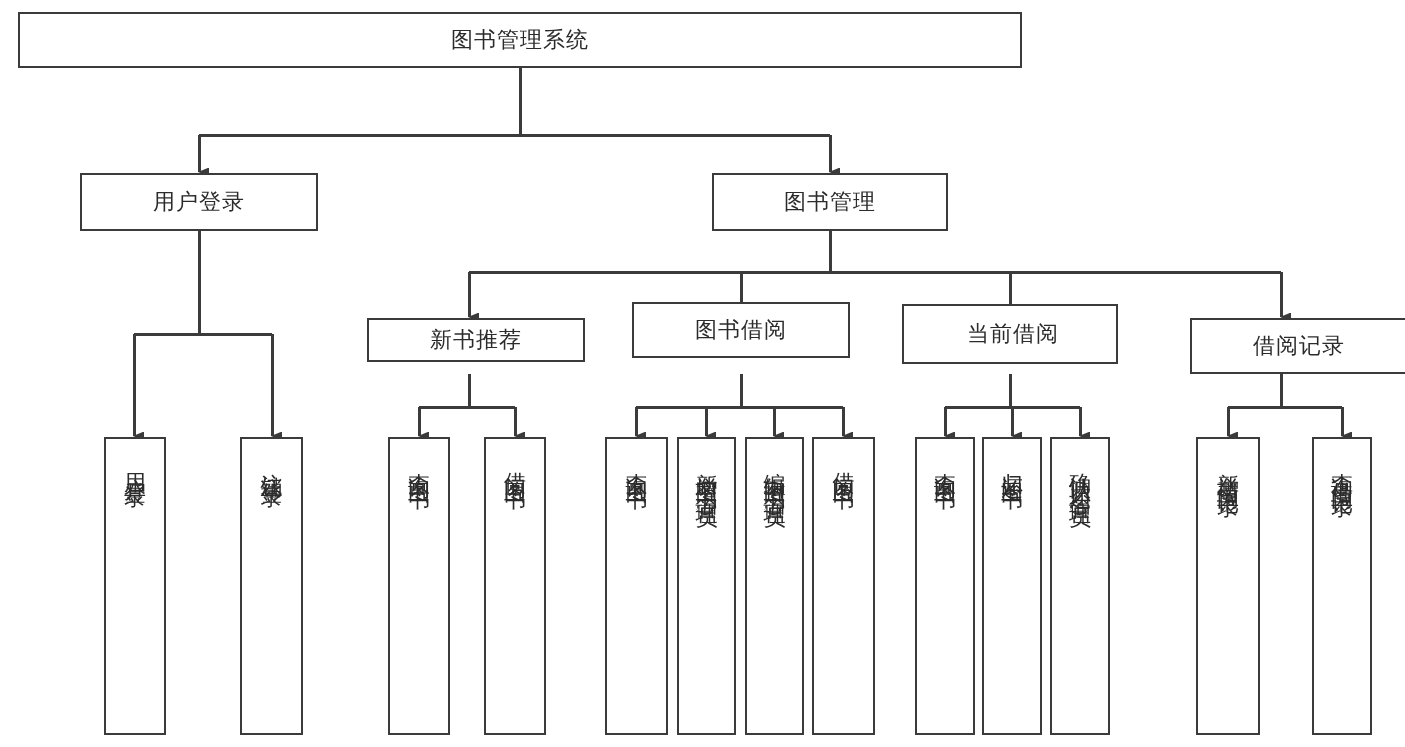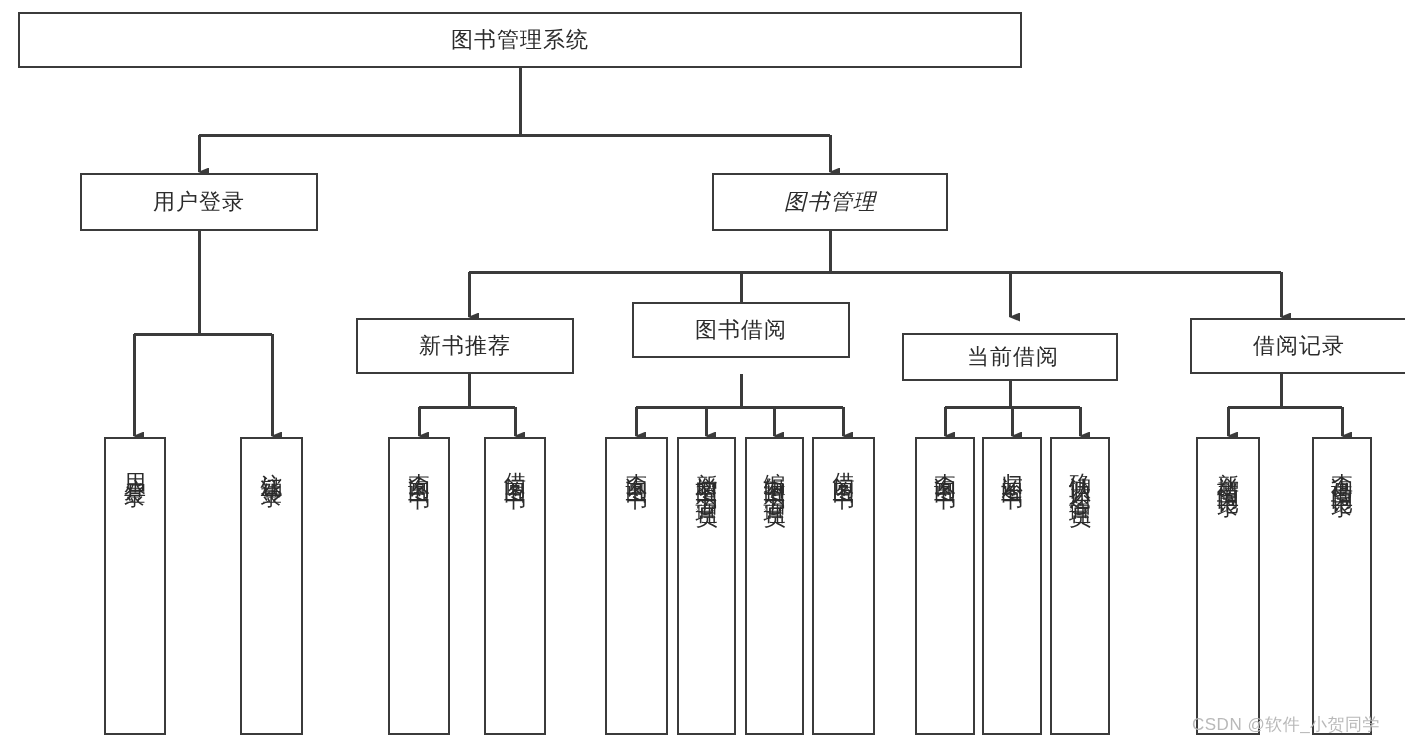--- a/index.html
+++ b/index.html
@@ -113,30 +113,30 @@
       </g>
   </svg>
 
   <div id="nodes-layer">
       <div class="node-box" style="left: 18px; top: 12px; width: 1004px; height: 56px;">
         <span class="node-label-h">图书管理系统</span>
       </div>
       <div class="node-box" style="left: 80px; top: 173px; width: 238px; height: 58px;">
         <span class="node-label-h">用户登录</span>
       </div>
-      <div class="node-box" style="left: 712px; top: 173px; width: 236px; height: 58px; font-style: italic;">
+      <div class="node-box" style="left: 712px; top: 173px; width: 236px; height: 58px;">
         <span class="node-label-h">图书管理</span>
       </div>
-      <div class="node-box" style="left: 356px; top: 318px; width: 218px; height: 56px; text-align: right;">
+      <div class="node-box" style="left: 367px; top: 318px; width: 218px; height: 44px; text-align: right;">
         <span class="node-label-h">新书推荐</span>
       </div>
       <div class="node-box" style="left: 632px; top: 302px; width: 218px; height: 56px;">
         <span class="node-label-h">图书借阅</span>
       </div>
-      <div class="node-box" style="left: 902px; top: 333px; width: 216px; height: 48px; padding-left: 6px;">
+      <div class="node-box" style="left: 902px; top: 304px; width: 216px; height: 60px; padding-left: 6px;">
         <span class="node-label-h">当前借阅</span>
       </div>
       <div class="node-box" style="left: 1172px; top: 318px; width: 218px; height: 56px; margin-left: 18px;">
         <span class="node-label-h">借阅记录</span>
       </div>
       <div class="node-box vertical" style="left: 104px; top: 437px; width: 62px; height: 298px;">
         <span class="node-label-v">用户登录</span>
       </div>
       <div class="node-box vertical" style="left: 240px; top: 437px; width: 63px; height: 298px;">
         <span class="node-label-v">注销登录</span>
@@ -169,15 +169,14 @@
         <span class="node-label-v">确认归还（管理员）</span>
       </div>
       <div class="node-box vertical" style="left: 1196px; top: 437px; width: 64px; height: 298px;">
         <span class="node-label-v">新增借阅记录</span>
       </div>
       <div class="node-box vertical" style="left: 1312px; top: 437px; width: 60px; height: 298px;">
         <span class="node-label-v">查询借阅记录</span>
       </div>
     </div>
 
-  <div class="watermark" style="left:1192px; top:713px;">CSDN @软件_小贺同学</div>
 
 </div>
 
 </body></html>

